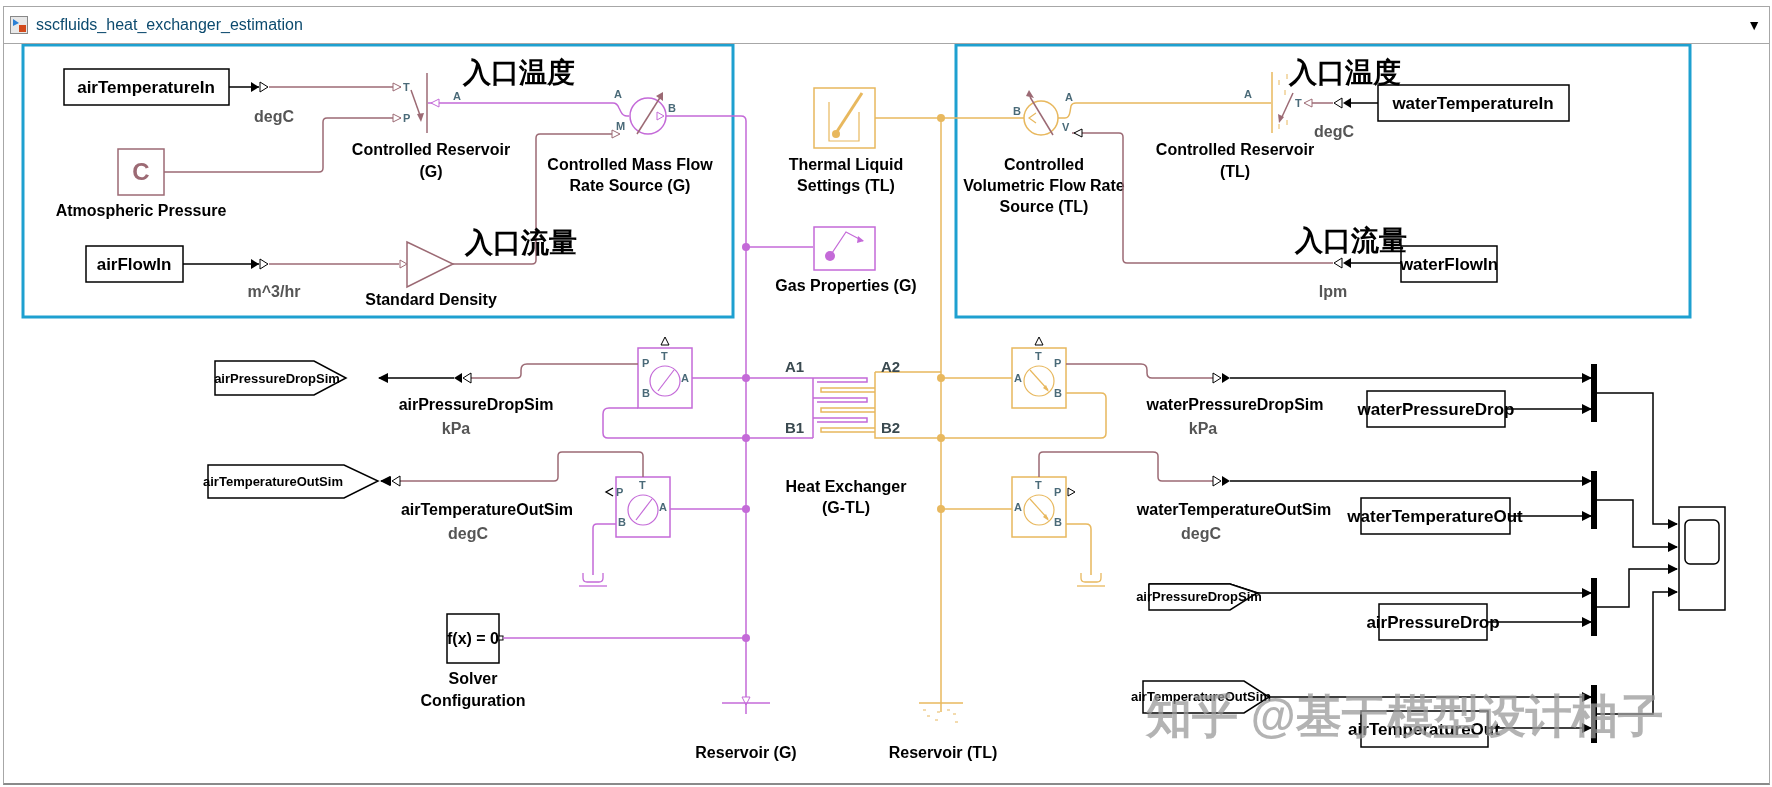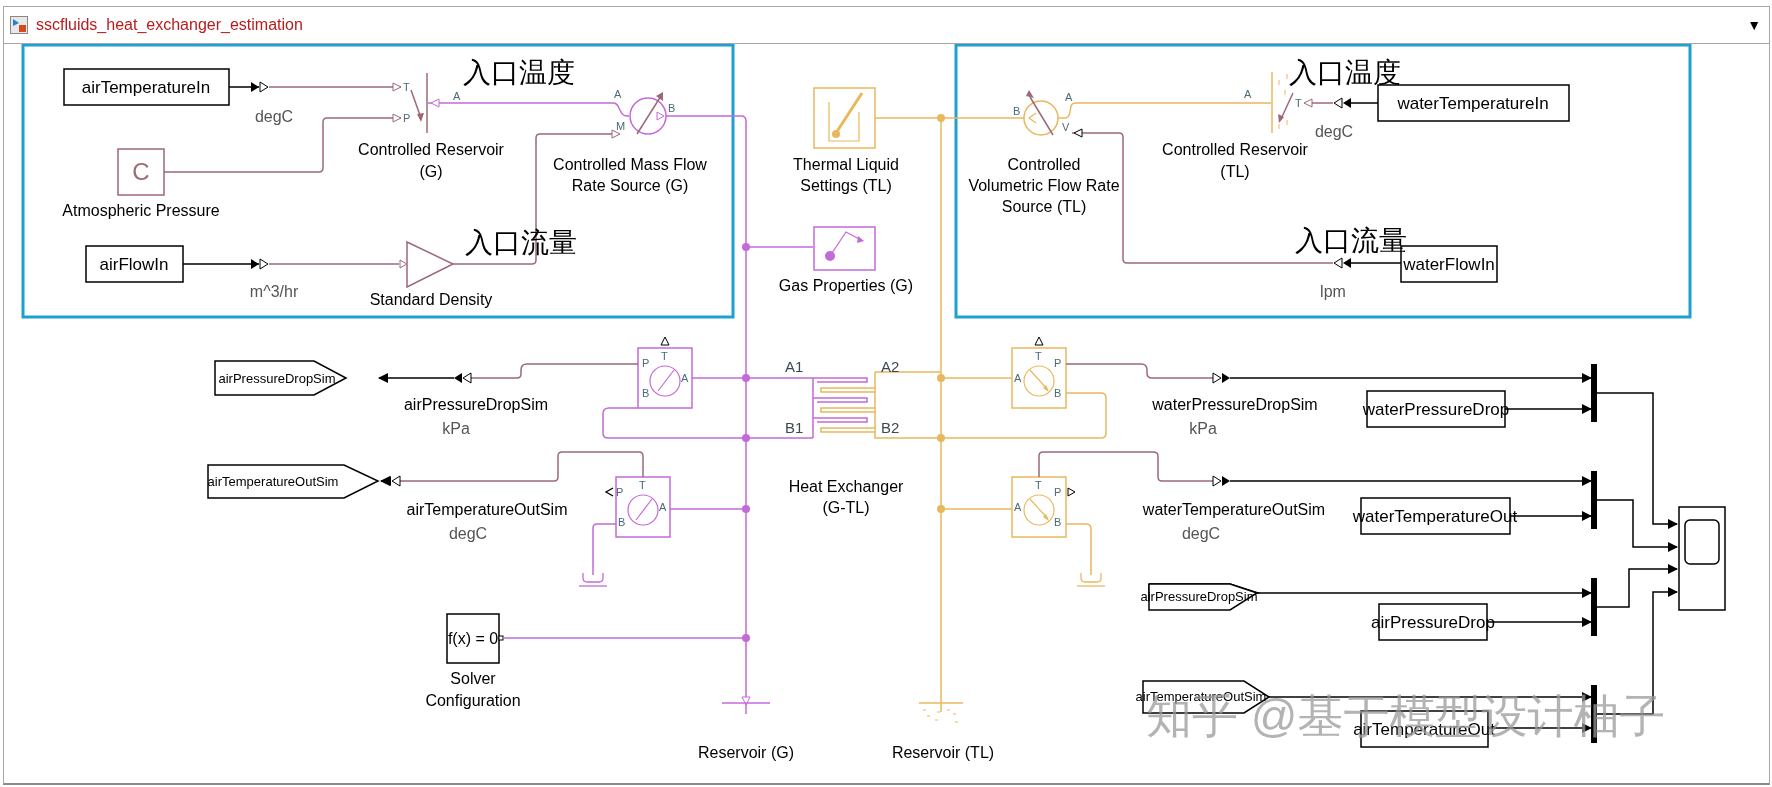--- a/index.html
+++ b/index.html
@@ -1,22 +1,22 @@
 <!DOCTYPE html>
 <html><head>
 <meta charset="utf-8">
 <style>
   html, body { margin:0; padding:0; background:#ffffff; }
   body { width:1772px; height:787px; position:relative; overflow:hidden; font-family:"Liberation Sans", sans-serif; }
   #frame { position:absolute; left:0; top:0; width:1772px; height:787px; background:#fff; }
   #titlebar { position:absolute; left:3px; top:6px; width:1767px; height:38px; border:1px solid #a7a7a7; background:#fff; box-sizing:border-box; }
   #titlebar .app-icon { position:absolute; left:6px; top:9px; width:18px; height:18px; }
-  #titlebar .title { position:absolute; left:32px; top:9px; font-size:16px; color:#b91c1c; font-family:"Liberation Sans", sans-serif; }
+  #titlebar .title { position:absolute; left:32px; top:9px; font-size:16px; color:#0c4a6e; font-family:"Liberation Sans", sans-serif; }
   #titlebar .dropdown { position:absolute; right:8px; top:10px; font-size:14px; color:#000; }
-  #canvas { position:absolute; left:3px; top:44px; width:1767px; height:741px; border-left:1px solid #a7a7a7; border-right:1px solid #a7a7a7; border-bottom:2px solid #8a8a8a; box-sizing:border-box; }
+  #canvas { position:absolute; left:3px; top:44px; width:1767px; height:741px; border-left:1px solid #a7a7a7; border-right:1px solid #a7a7a7; border-bottom:2px solid #8a8a8a; box-sizing:border-box;font-weight:bold; }
   svg text { font-family:"Liberation Sans", sans-serif; }
 </style>
 </head>
 <body>
 
 <div id="frame">
   <div id="titlebar">
     <svg class="app-icon" viewBox="0 0 18 18">
       <rect x="0.5" y="0.5" width="17" height="17" fill="#e8e8e8" stroke="#888"></rect>
       <path d="M3 3 L9 7 L3 10 Z" fill="#2a7fd4"></path>

